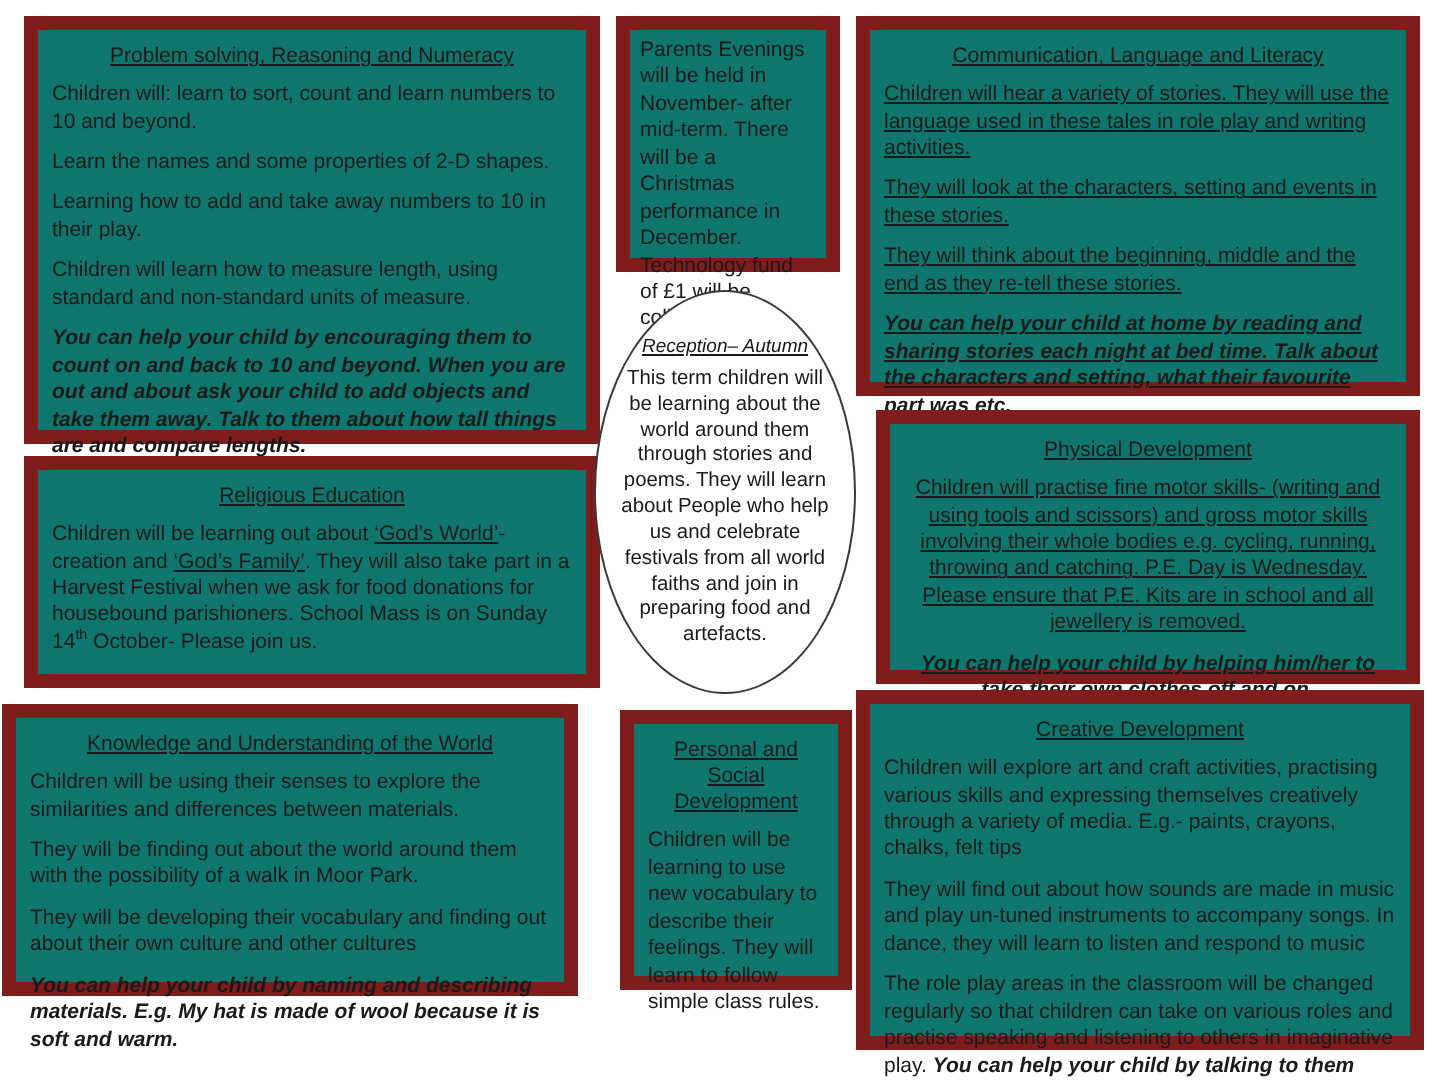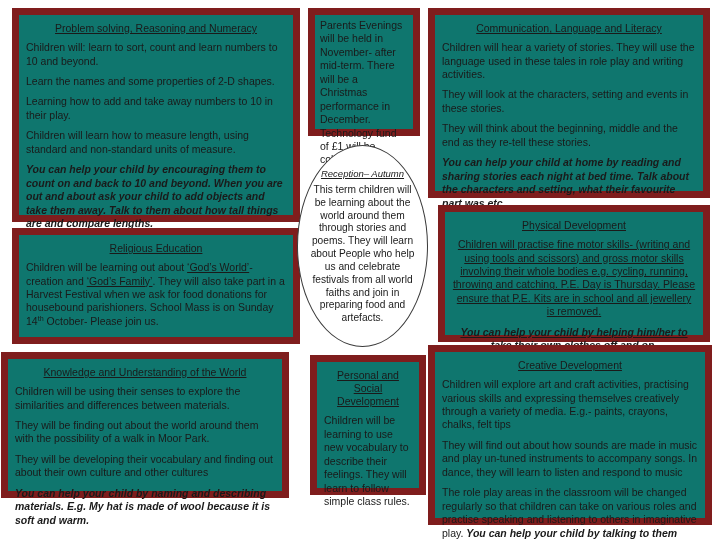--- a/index.html
+++ b/index.html
@@ -64,21 +64,21 @@
     border-radius: 50%;
     box-sizing: border-box;
     background: #ffffff;
     padding: 22px 12px 10px 12px;
     text-align: center;
   }
   #oval-reception .title { margin: 0 0 4px 0; font-size: 9.5px; font-style: italic; }
   #oval-reception p { font-size: 10.2px; line-height: 1.26; text-align: center; }
 
   
-  #box-cll    { left: 428px; top: 8px;   width: 282px; height: 190px; }
+  #box-cll    { left: 428px; top: 8px;   width: 282px; height: 190px; text-decoration: underline; }
   #box-pd     { left: 438px; top: 205px; width: 272px; height: 137px; text-decoration: underline; }
   #box-cd     { left: 428px; top: 345px; width: 284px; height: 180px; }
   #box-pd p   { text-align: center; }
 </style>
 </head>
 <body>
 
 <div class="box" id="box-psrn">
   <div class="title">Problem solving, Reasoning and Numeracy</div>
   <p>Children will:  learn to sort, count and learn numbers to 10 and beyond.</p>
@@ -118,21 +118,21 @@
 <div class="box" id="box-cll">
   <div class="title">Communication, Language and Literacy</div>
   <p>Children will hear a variety of stories. They will use the language used in these tales in role play and writing activities.</p>
   <p>They will look at the characters, setting and events in these stories.</p>
   <p>They will think about the beginning, middle and the end as they re-tell these stories.</p>
   <p class="bold-italic">You can help your child at home by reading and sharing stories each night at bed time. Talk about the characters and setting, what their favourite part was etc.</p>
 </div>
 
 <div class="box" id="box-pd">
   <div class="title">Physical Development</div>
-  <p><span>Children will practise fine motor skills- (writing and using tools and scissors) and gross motor skills involving their whole bodies e.g. cycling, running, throwing and catching. P.E. Day is Thursday. Please ensure that P.E. Kits are in school and all jewellery is </span><span class="u">removed</span><span>.</span></p>
+  <p><span>Children will practise fine motor skills- (writing and using tools and scissors) and gross motor skills involving their whole bodies e.g. cycling, running, throwing and catching. P.E. Day is Wednesday. Please ensure that P.E. Kits are in school and all jewellery is </span><span class="u">removed</span><span>.</span></p>
   <p class="bold-italic">You can help your child by helping him/her to take their own clothes off and on.</p>
 </div>
 
 <div class="box" id="box-cd">
   <div class="title">Creative Development</div>
   <p>Children will explore art and craft activities, practising various skills and expressing themselves creatively through a variety of media. E.g.- paints, crayons, chalks, felt tips</p>
   <p>They will find out about how sounds are made in music and play un-tuned instruments to accompany songs. In dance, they will learn to listen and respond to music</p>
   <p><span>The role play areas in the classroom will be changed regularly so that  children can take on various roles and practise speaking and listening to others in imaginative play.  </span><span class="bold-italic">You can help your child by talking to them about their experiences.</span></p>
 </div>
 

